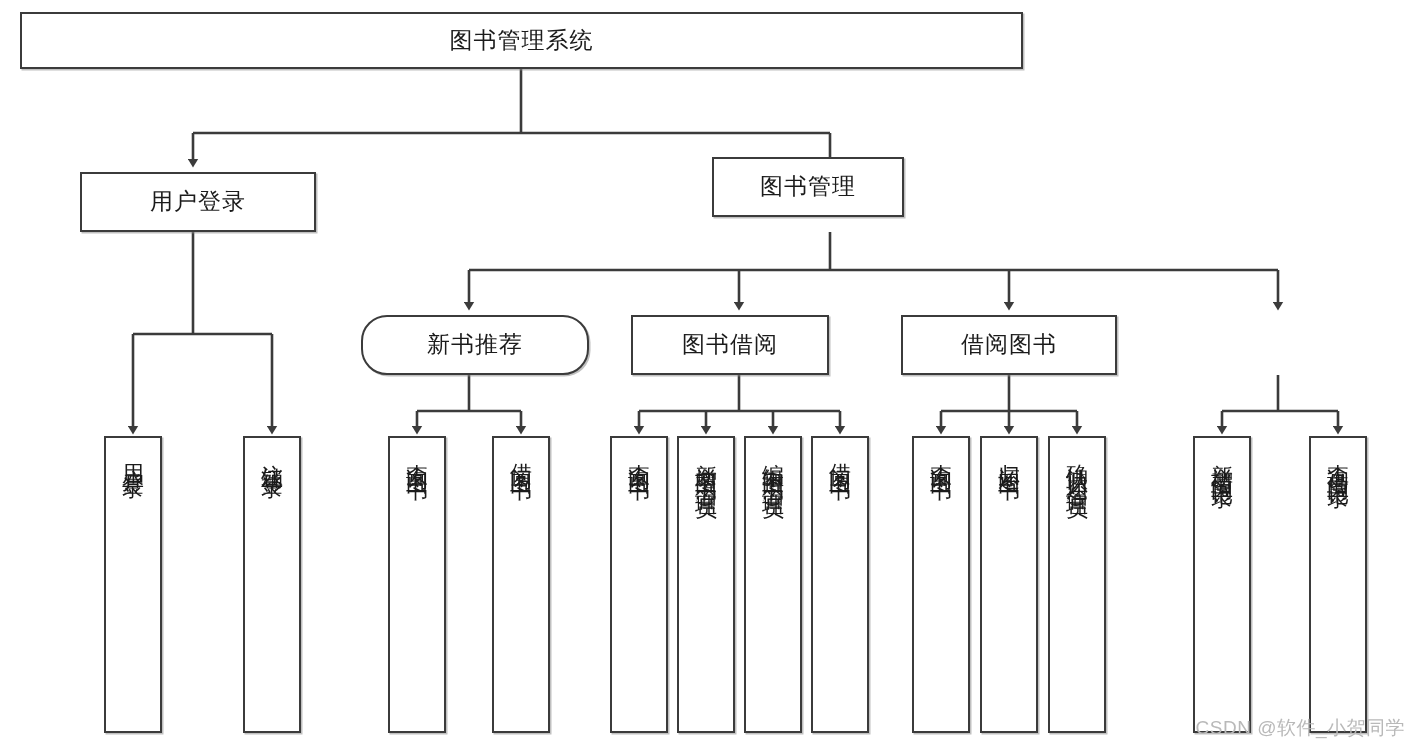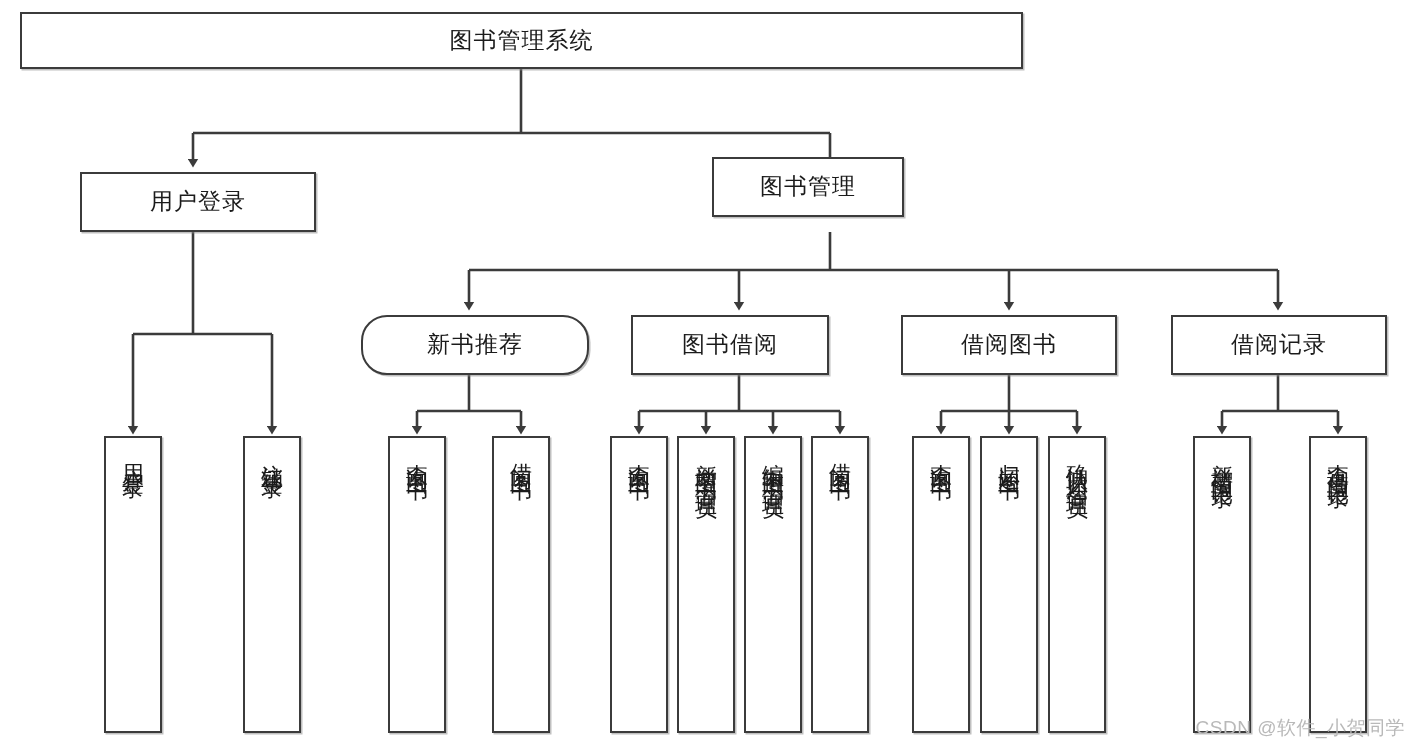--- a/index.html
+++ b/index.html
@@ -137,23 +137,20 @@
   </div>
 
   <div class="node h" style="left:631px; top:315px; width:198px; height:60px;">
     <span>图书借阅</span>
   </div>
 
   <div class="node h" style="left:901px; top:315px; width:216px; height:60px;">
     <span>借阅图书</span>
   </div>
 
-  <div class="node h" style="left:1171px; top:315px; width:216px; height:60px;">
-    <span>借阅记录</span>
-  </div>
 
   <div class="node leaf" style="left:104px; top:436px; width:58px; height:297px;">
     <span class="vtext">用户登录</span>
   </div>
 
   <div class="node leaf" style="left:243px; top:436px; width:58px; height:297px;">
     <span class="vtext">注销登录</span>
   </div>
 
   <div class="node leaf" style="left:388px; top:436px; width:58px; height:297px;">

